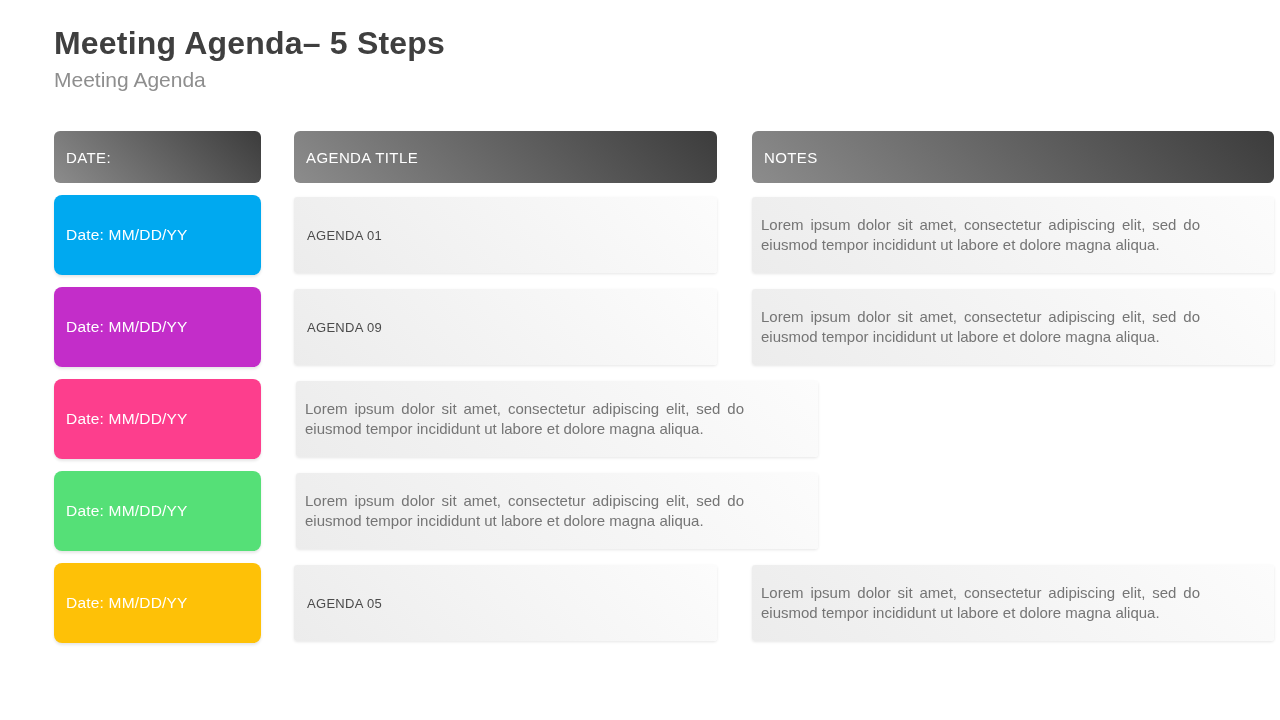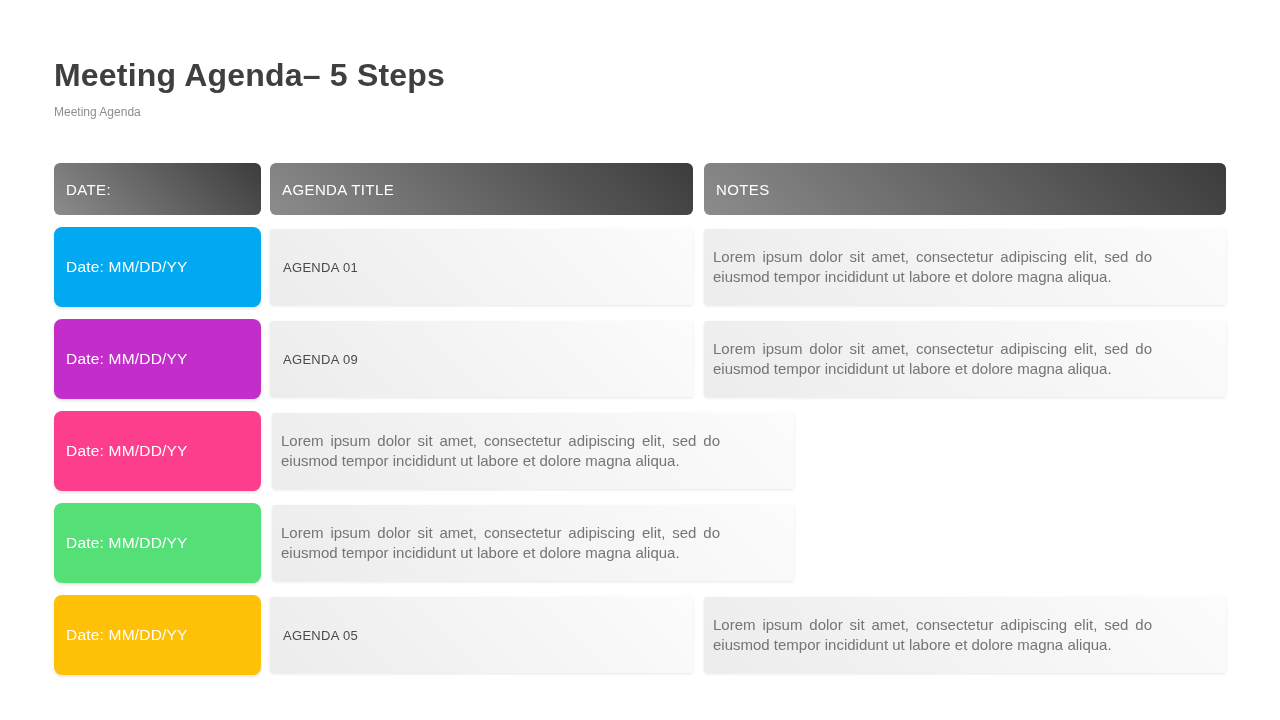--- a/index.html
+++ b/index.html
@@ -18,38 +18,38 @@
   html, body {
     margin: 0; padding: 0;
     width: 1280px; height: 720px;
     background: #ffffff;
     font-family: "Liberation Sans", sans-serif;
     overflow: hidden;
   }
   .slide {
     position: relative;
     width: 1280px; height: 720px;
-    padding: 56px 54px 0 54px;
+    padding: 24px 54px 0 54px;
   }
   .page-title {
     margin: 0;
     font-size: 32px;
     line-height: 38px;
     font-weight: bold;
     color: var(--title-text);
     letter-spacing: 0.2px;
   }
   .page-subtitle {
     margin: 8px 0 0 0;
-    font-size: 12px;
+    font-size: 21px;
     line-height: 20px;
     color: var(--subtitle-text);
   }
   .agenda-table { margin-top: 41px; }
-  .trow { display: flex; align-items: stretch; }
+  .trow { display: flex; align-items: stretch; gap: 24px; }
   .c1 { width: 207px; flex: 0 0 207px; }
   .c2 { width: 423px; flex: 0 0 423px; margin-left: 9px; }
   .c3 { width: 522px; flex: 0 0 522px; margin-left: 11px; }
   .header-row { height: 52px; }
   .hcell {
     display: flex; align-items: center;
     padding-left: 12px;
     border-radius: 6px;
     background: linear-gradient(45deg, var(--header-grad-start), var(--header-grad-end));
     color: var(--header-text);

